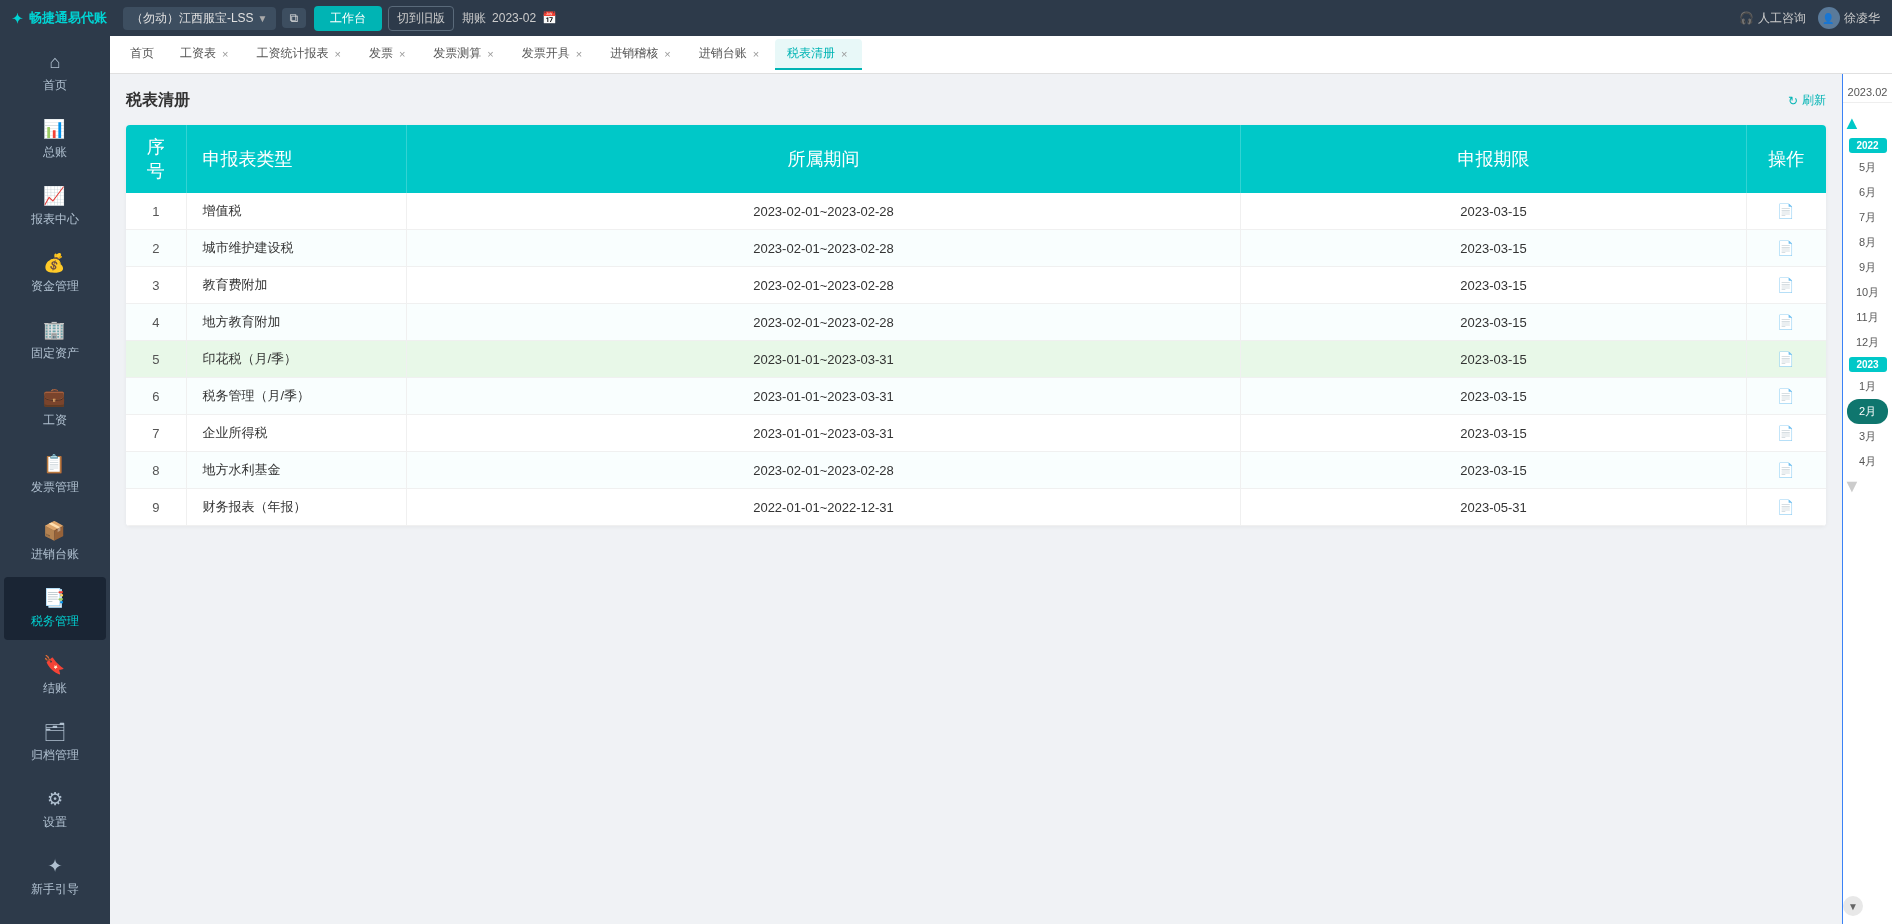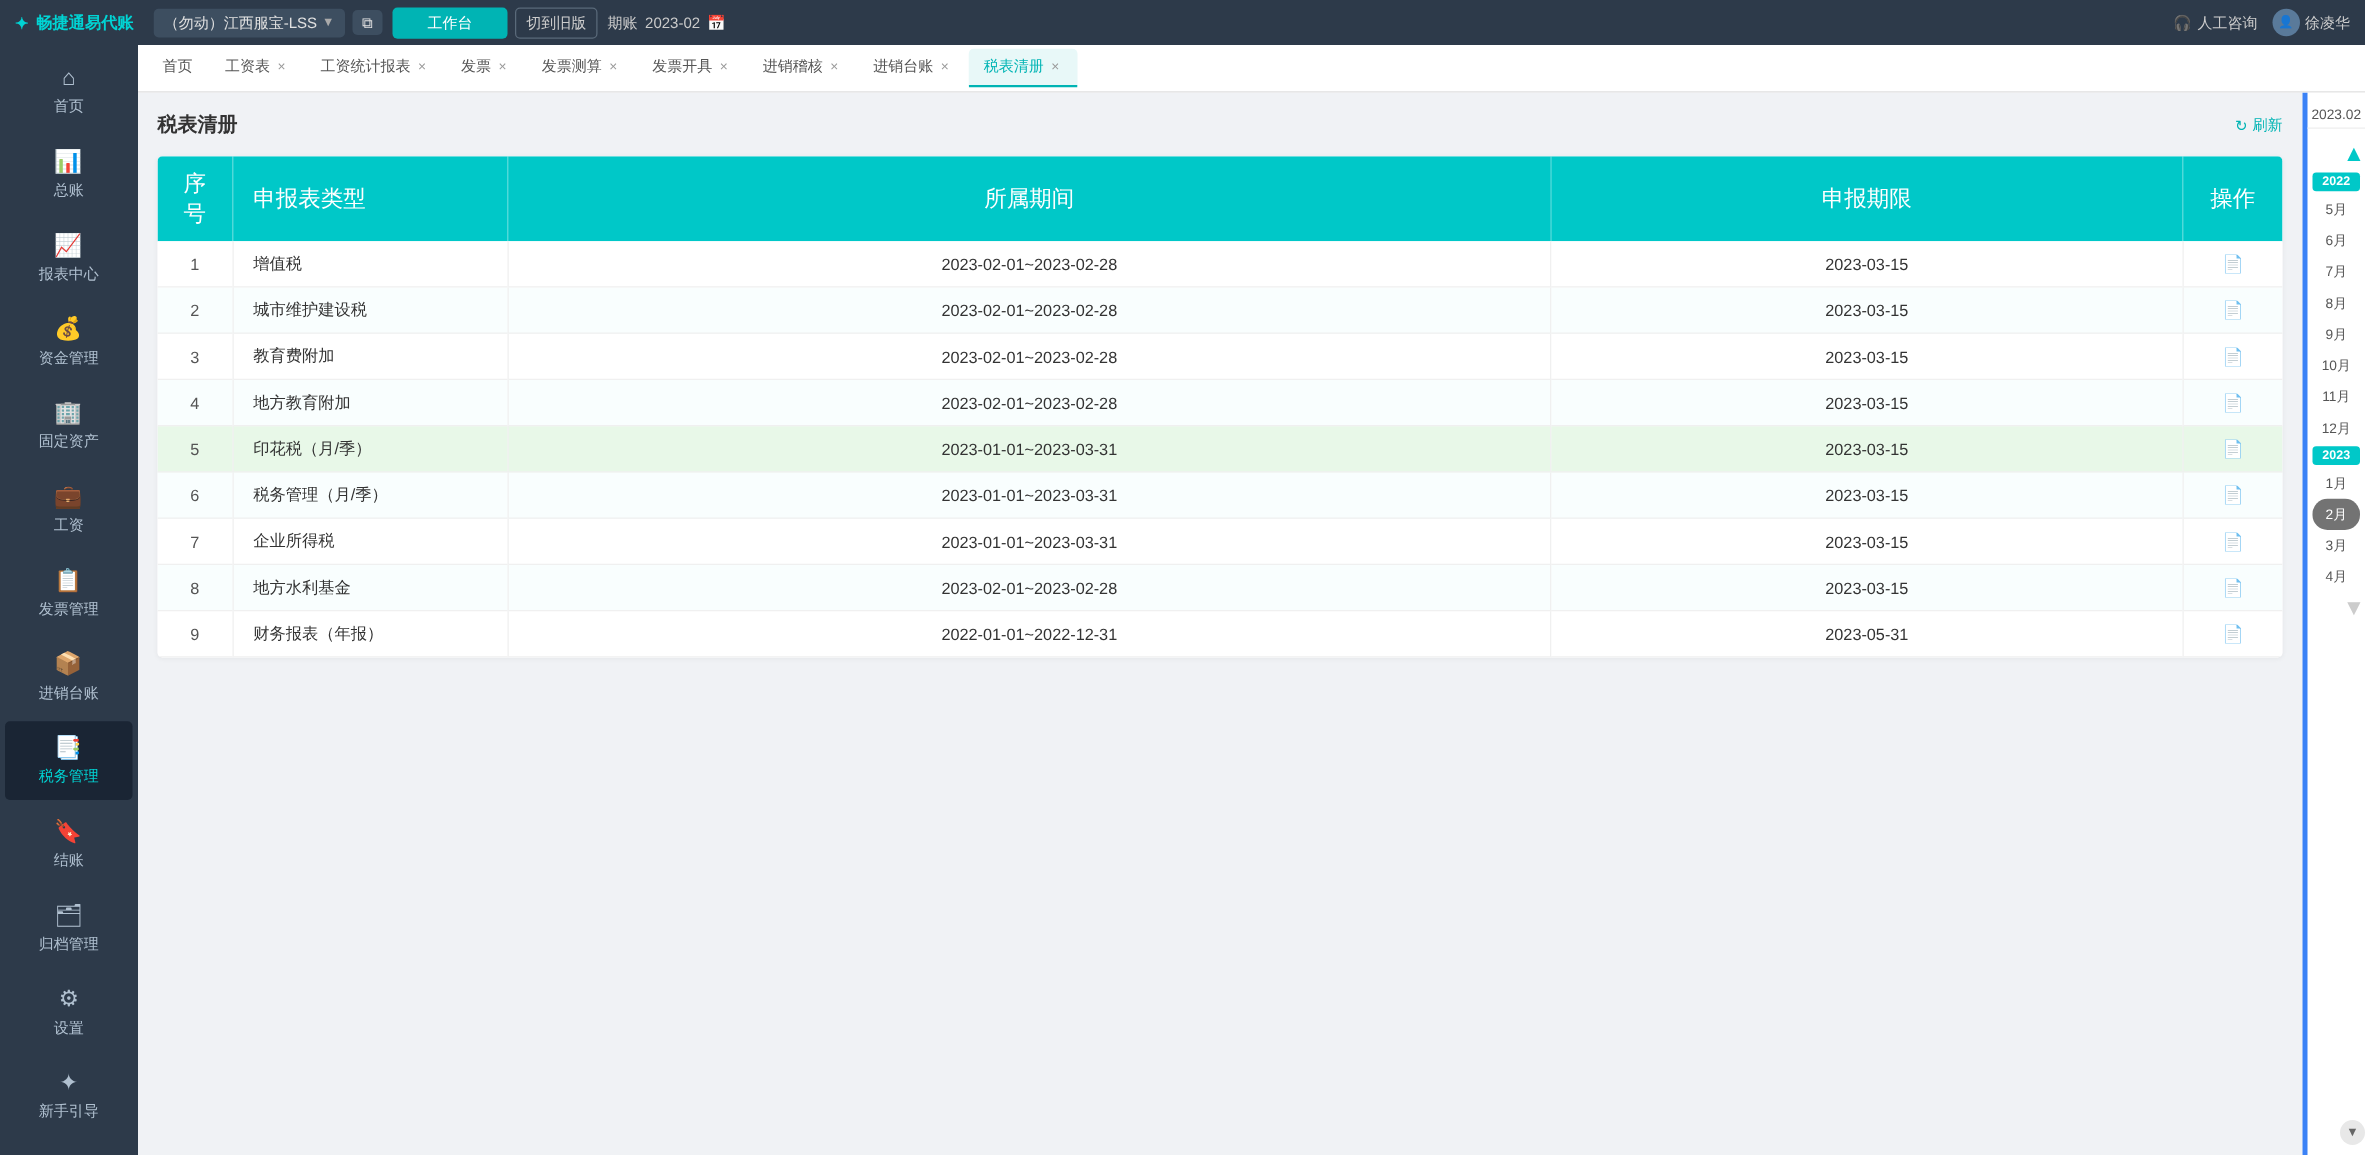--- a/index.html
+++ b/index.html
@@ -44,21 +44,21 @@
       color: #e0e0e0;
       cursor: pointer;
       margin-left: 6px;
       font-size: 12px;
     }
     .top-header .work-station-btn {
       background: #00b4b4;
       color: #fff;
       border: none;
       border-radius: 4px;
-      padding: 4px 28px;
+      padding: 4px 16px;
       cursor: pointer;
       font-size: 12px;
       margin-left: 8px;
     }
     .top-header .switch-old-btn {
       background: transparent;
       border: 1px solid #5a6a7a;
       border-radius: 4px;
       padding: 3px 8px;
       color: #ccc;
@@ -254,24 +254,24 @@
     .action-icon {
       cursor: pointer;
       color: #00b4b4;
       font-size: 14px;
     }
 
     
     .right-panel {
       width: 50px;
       background: #fff;
-      border-left: 4px solid #3b82f6;
+      border-left: 1px solid #3b82f6;
       display: flex;
       flex-direction: column;
-      align-items: flex-end;
+      align-items: flex-start;
       padding: 8px 0;
       flex-shrink: 0;
       position: relative;
     }
     .right-panel-header {
       font-size: 11px;
       color: #555;
       margin-bottom: 8px;
       text-align: center;
       padding: 4px 2px;
@@ -295,21 +295,21 @@
       color: #555;
       padding: 5px 4px;
       text-align: center;
       cursor: pointer;
       width: 100%;
       display: flex;
       align-items: center;
       justify-content: center;
     }
     .month-item.active {
-      background: #737373;
+      background: #0f766e;
       color: #fff;
       border-radius: 12px;
       margin: 0 4px;
       width: calc(100% - 8px);
     }
     .collapse-btn {
       position: absolute;
       bottom: 8px;
       background: #e8e8e8;
       border-radius: 50%;

